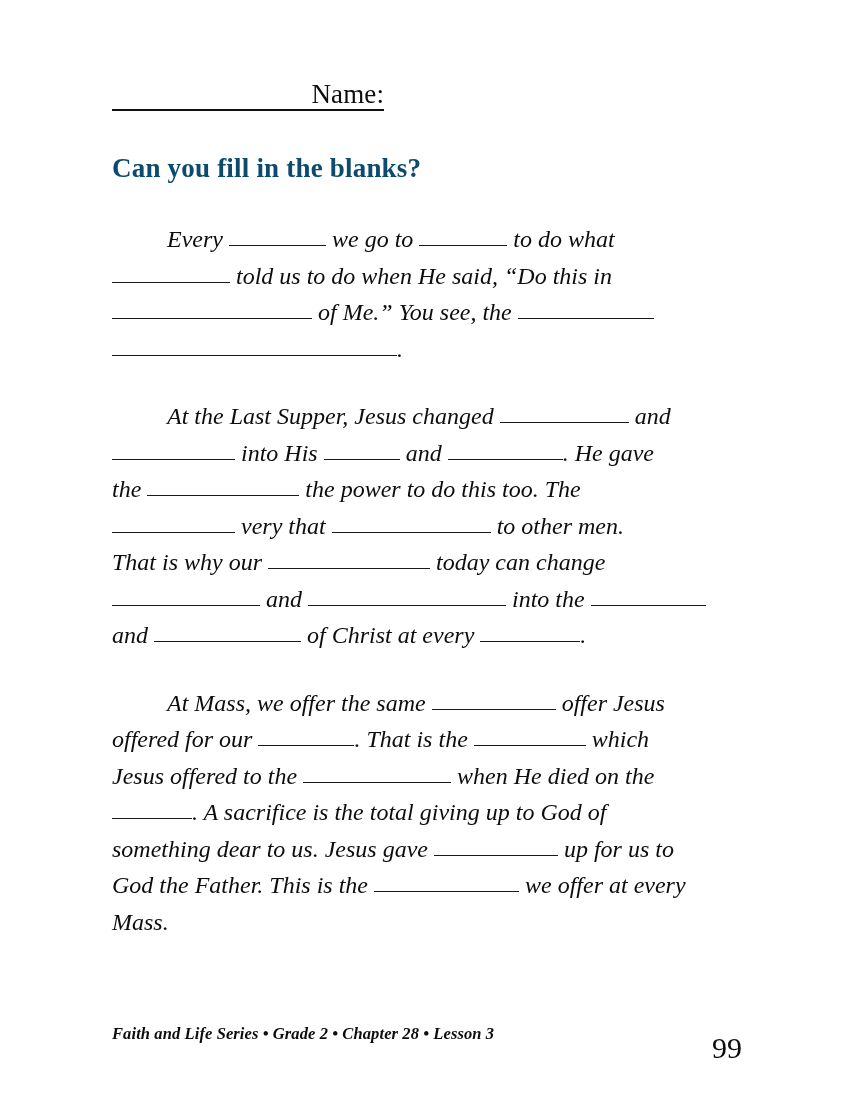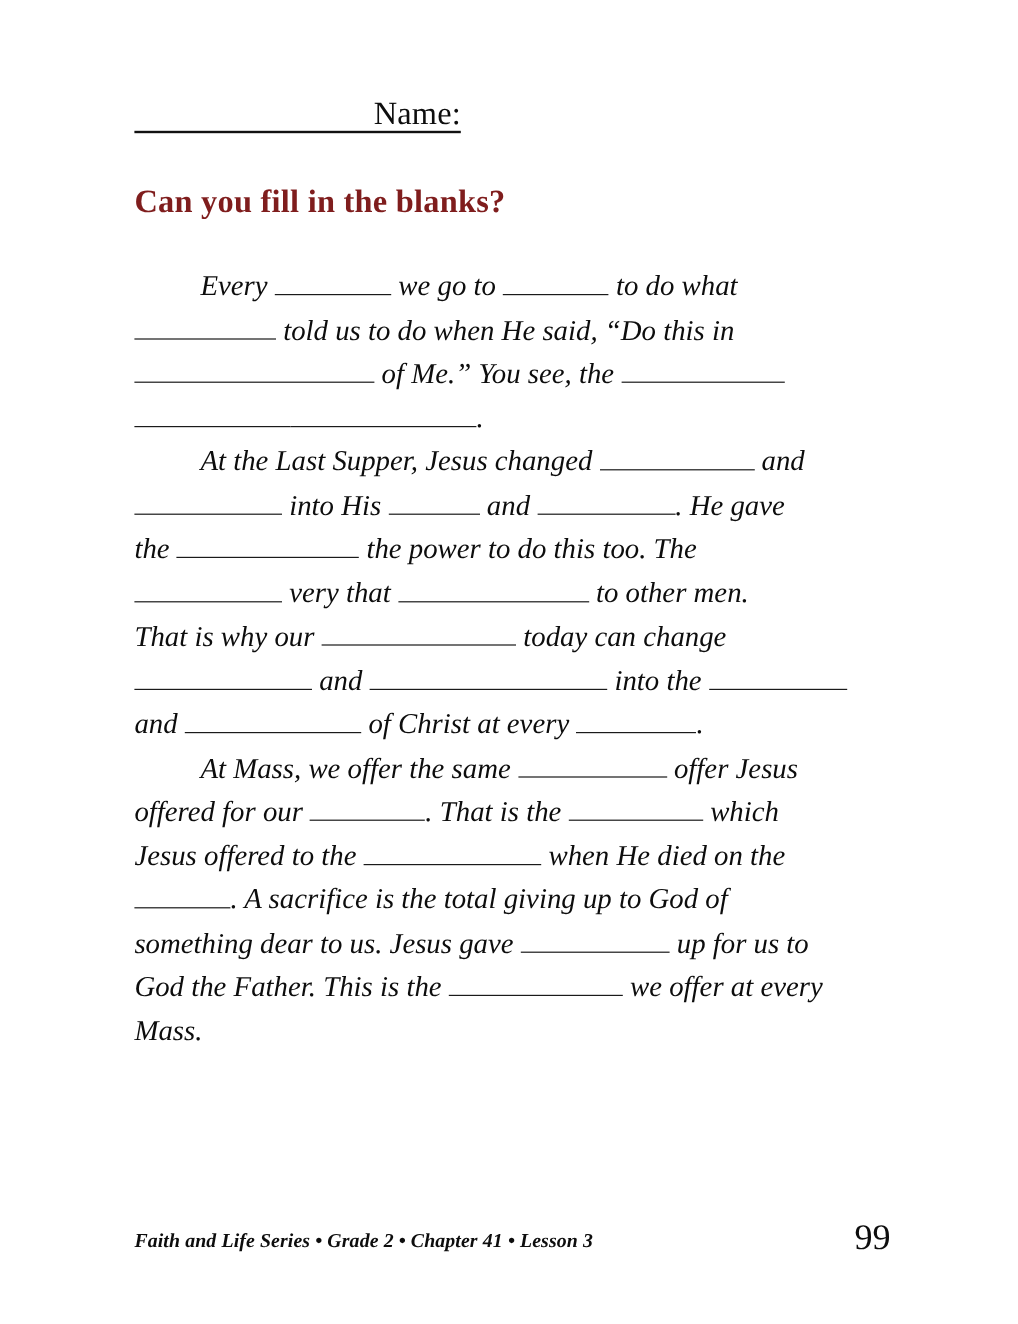--- a/index.html
+++ b/index.html
@@ -63,20 +63,21 @@
     position: absolute;
     left: 112px;
     top: 221px;
     width: 630px;
   }
 
   .para {
     margin: 0;
   }
   .para + .para {
+    margin-top: 31px;
   }
 
   .tline {
     height: 36.5px;
     display: flex;
     align-items: center;
     white-space: pre;
     font-size: 24px;
     line-height: 30px;
     font-style: italic;
@@ -115,34 +116,34 @@
     font-style: italic;
     line-height: 20px;
     white-space: pre;
     letter-spacing: 0.1px;
   }
   .footer-page {
     font-size: 30px;
     line-height: 32px;
     white-space: pre;
     position: relative;
-    top: 4px;
+    top: 20px;
   }
 </style>
 </head>
 <body>
 
 <div class="page">
 
   <div class="name-row">
     <span class="name-label">Name:</span>
     <span class="name-rule" style="width: 272px;"></span>
   </div>
 
-  <div class="heading" style="color: #7f1d1d;">Can you fill in the blanks?</div>
+  <div class="heading" style="color: #0c4a6e;">Can you fill in the blanks?</div>
 
   <div class="body-block">
       <div class="para">
         <div class="tline"><span class="indent"></span><span class="run">Every </span><span class="blank" style="width: 97px;"></span><span class="run"> we go to </span><span class="blank" style="width: 88px;"></span><span class="run"> to do what</span></div>
         <div class="tline"><span class="blank" style="width: 118px;"></span><span class="run"> told us to do when He said, “Do this in</span></div>
         <div class="tline"><span class="blank" style="width: 200px;"></span><span class="run"> of Me.” You see, the </span><span class="blank" style="width: 136px;"></span></div>
         <div class="tline"><span class="blank" style="width: 130px;"></span><span class="blank" style="width: 155px;"></span><span class="run">.</span></div>
       </div>
       <div class="para">
         <div class="tline"><span class="indent"></span><span class="run">At the Last Supper, Jesus changed </span><span class="blank" style="width: 129px;"></span><span class="run"> and</span></div>
@@ -158,17 +159,17 @@
         <div class="tline"><span class="run">offered for our </span><span class="blank" style="width: 96px;"></span><span class="run">. That is the </span><span class="blank" style="width: 112px;"></span><span class="run"> which</span></div>
         <div class="tline"><span class="run">Jesus offered to the </span><span class="blank" style="width: 148px;"></span><span class="run"> when He died on the</span></div>
         <div class="tline"><span class="blank" style="width: 80px;"></span><span class="run">. A sacrifice is the total giving up to God of</span></div>
         <div class="tline"><span class="run">something dear to us. Jesus gave </span><span class="blank" style="width: 124px;"></span><span class="run"> up for us to</span></div>
         <div class="tline"><span class="run">God the Father. This is the </span><span class="blank" style="width: 145px;"></span><span class="run"> we offer at every</span></div>
         <div class="tline"><span class="run">Mass.</span></div>
       </div>
     </div>
 
   <div class="footer">
-    <span class="footer-credit">Faith and Life Series • Grade 2 • Chapter 41 • Lesson 3</span>
+    <span class="footer-credit">Faith and Life Series • Grade 2 • Chapter 28 • Lesson 3</span>
     <span class="footer-page">99</span>
   </div>
 
 </div>
 
 </body></html>

